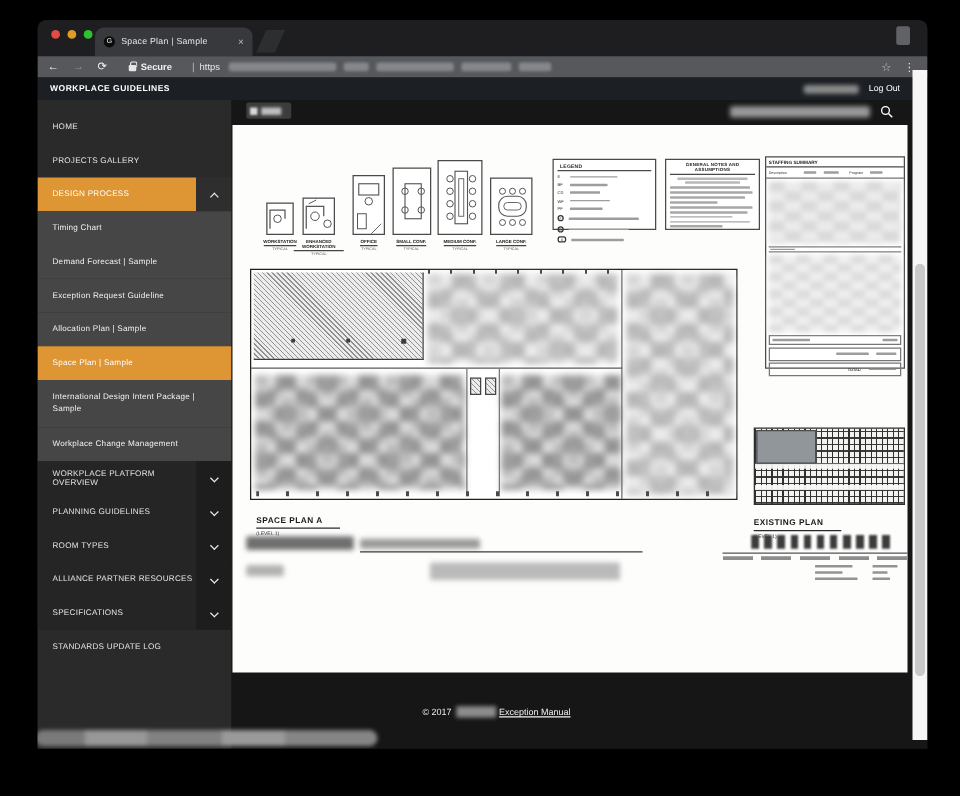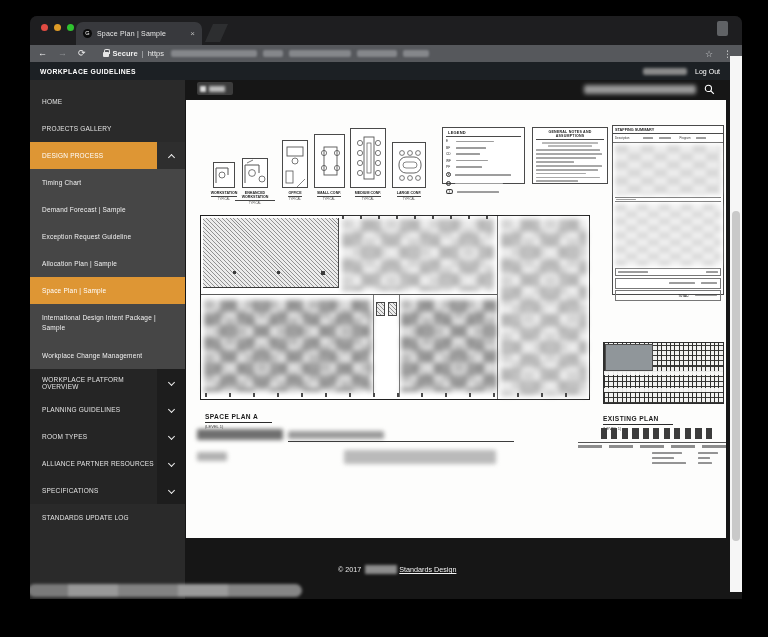--- a/index.html
+++ b/index.html
@@ -17,21 +17,21 @@
   .favicon { width:9px; height:9px; border-radius:50%; background:#0b0b0b; color:#fff; font-size:5.5px; line-height:9px; text-align:center; flex:none; }
   .tabtitle { font-size:7px; color:#e7e7e7; margin-left:5px; white-space:nowrap; letter-spacing:.2px; }
   .tabclose { margin-left:auto; color:#b9b9b9; font-size:8px; line-height:8px; }
   .newtab { position:absolute; left:179px; top:8px; width:15px; height:18px; background:#2d2e30; transform:skewX(-24deg); }
   .striptool { position:absolute; left:687px; top:5px; width:11px; height:15px; background:#606265; border-radius:2px; }
 
   .toolbar { position:absolute; left:0; top:29px; width:712px; height:17px; background:#56585c; display:flex; align-items:center; padding:0 8px; }
   .navic { font-size:9px; line-height:9px; margin-right:11px; }
   .lock { width:6px; height:5px; background:#e6e6e6; border-radius:1px; position:relative; margin:2px 4px 0 6px; }
   .lock:before { content:''; position:absolute; left:1px; top:-3px; width:4px; height:4px; border:1px solid #e6e6e6; border-bottom:none; border-radius:2px 2px 0 0; }
-  .secure { font-size:7.5px; font-weight:bold; color:#f0f0f0; margin-right:4px; }
+  .secure { font-size:7.5px; font-weight:bold; color:#f0f0f0; margin-right:16px; }
   .urlsep { color:#b7b9bc; font-size:8px; margin-right:4px; }
   .https { font-size:7.5px; color:#e8e8e8; margin-right:7px; }
   .blurseg { height:7px; border-radius:2px; background:#85878b; filter:blur(1.3px); margin-right:6px; }
   .star { margin-left:auto; color:#c9cbce; font-size:9px; }
   .menudots { color:#e3e3e3; font-size:9px; margin-left:10px; margin-right:2px; }
 
   .appheader { position:absolute; left:0; top:46px; width:700px; height:18px; background:#1c2024; display:flex; align-items:center; padding:0 10px; }
   .apptitle { color:#fff; font-size:6.8px; font-weight:bold; letter-spacing:.4px; }
   .userblur { margin-left:auto; width:44px; height:7px; background:#8a8a8a; filter:blur(1.8px); border-radius:2px; }
   .logout { color:#fff; font-size:7px; margin-left:8px; }
@@ -427,21 +427,21 @@
             <div class="tinybar" style="left:512px;top:352px;width:20px;"></div>
           <div class="tinybar" style="left:466px;top:357px;width:22px;"></div>
             <div class="tinybar" style="left:512px;top:357px;width:12px;"></div>
           <div class="tinybar" style="left:466px;top:362px;width:34px;"></div>
             <div class="tinybar" style="left:512px;top:362px;width:14px;"></div>
         </div>
 
         <div class="footer">
           <span>© 2017</span>
           <span class="footblur"></span>
-          <span class="footlink">Standards Design</span>
+          <span class="footlink">Exception Manual</span>
         </div>
       </div>
 
       <div class="statusblur"></div>
     </div>
 
     <div class="sbtrack">
       <div class="sbthumb"></div>
     </div>
   </div>

